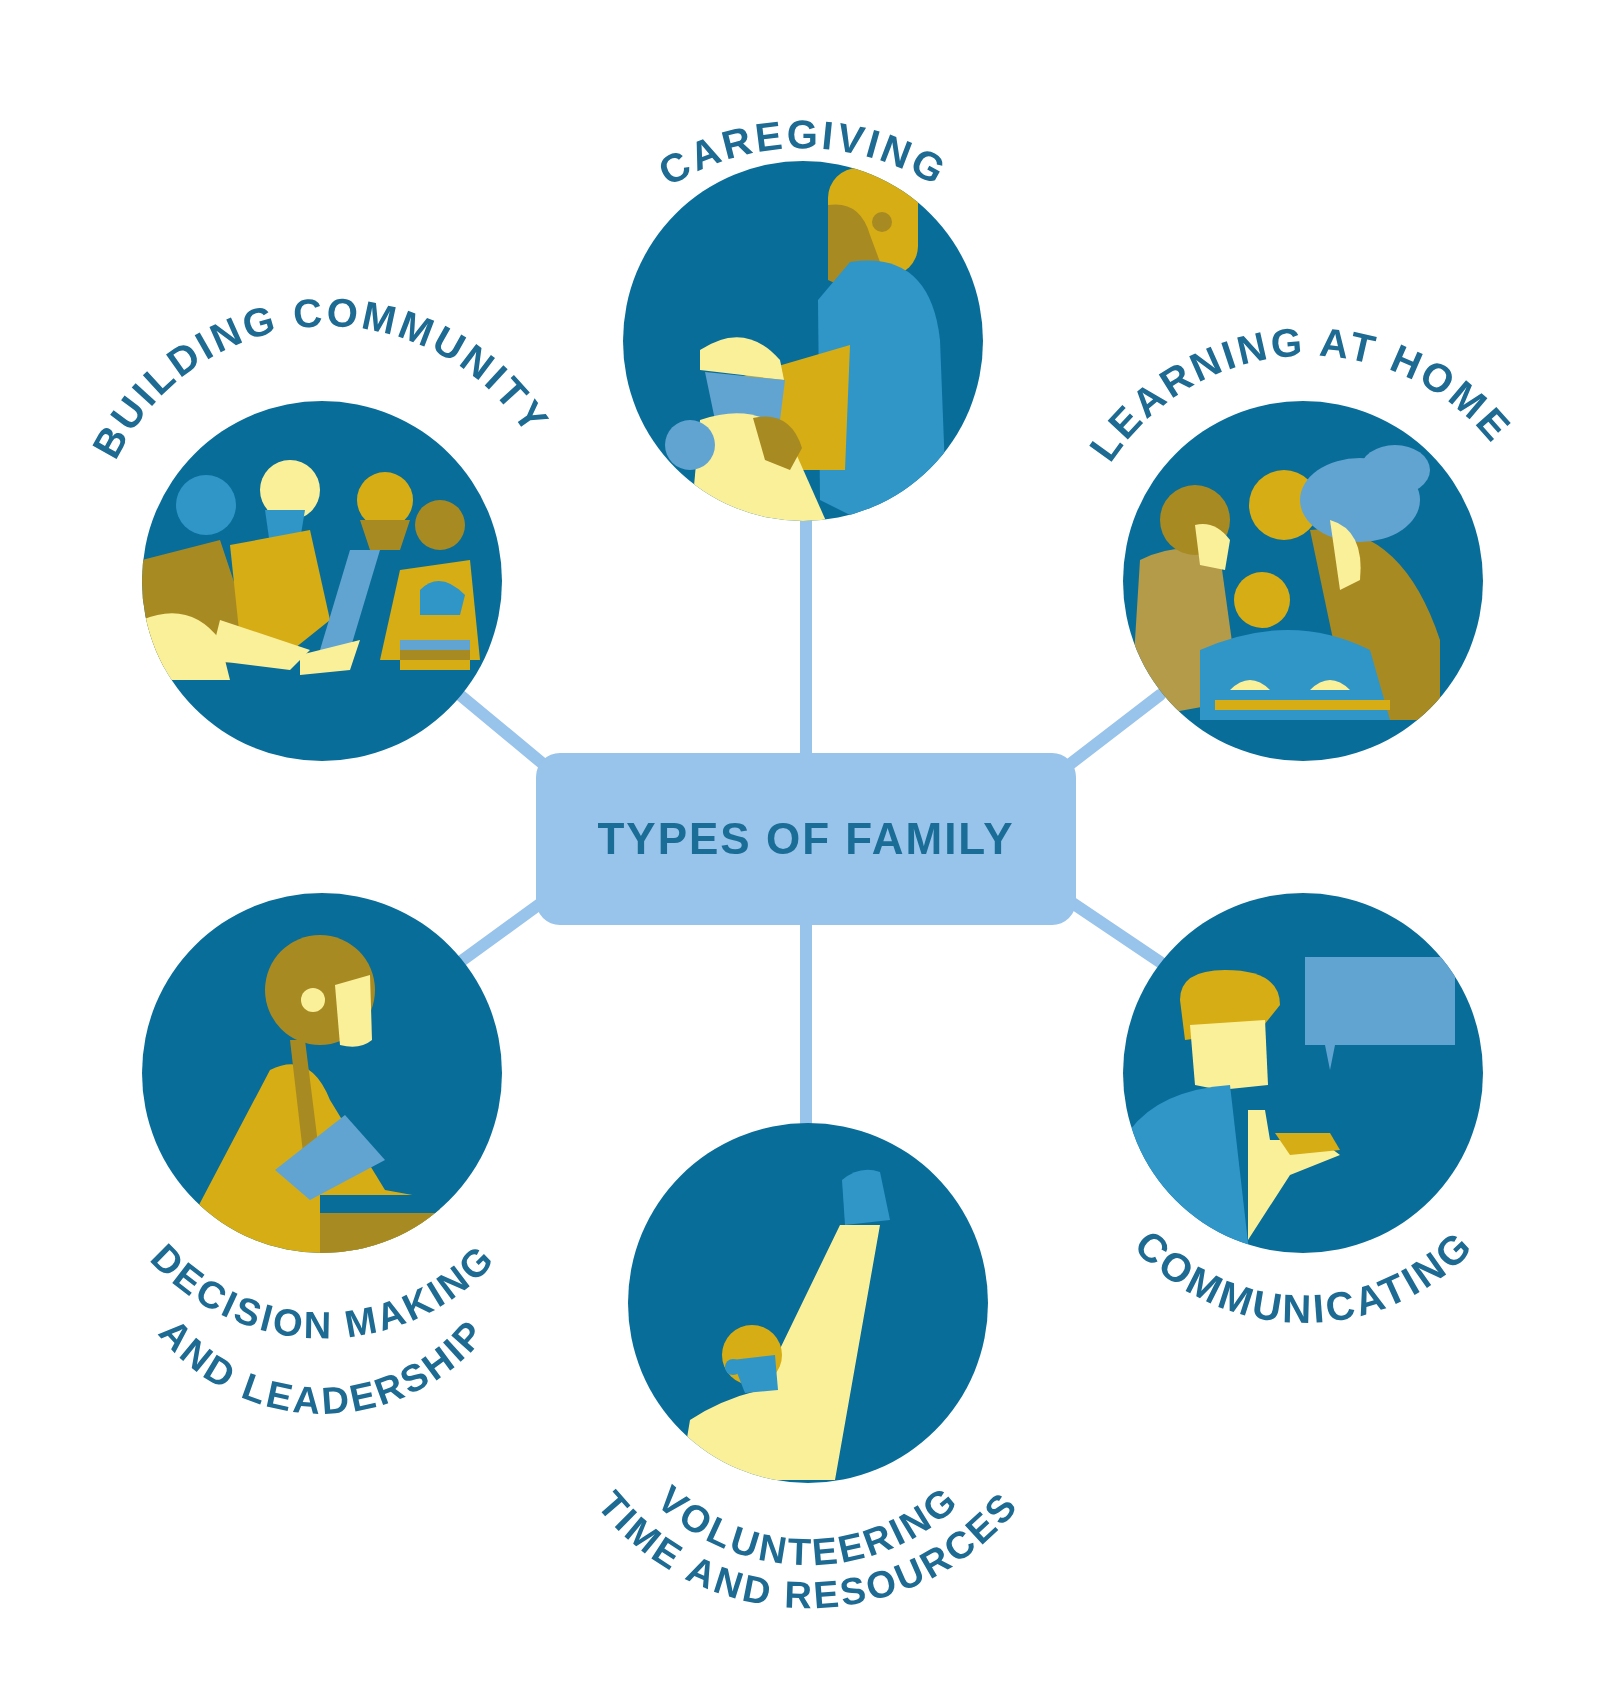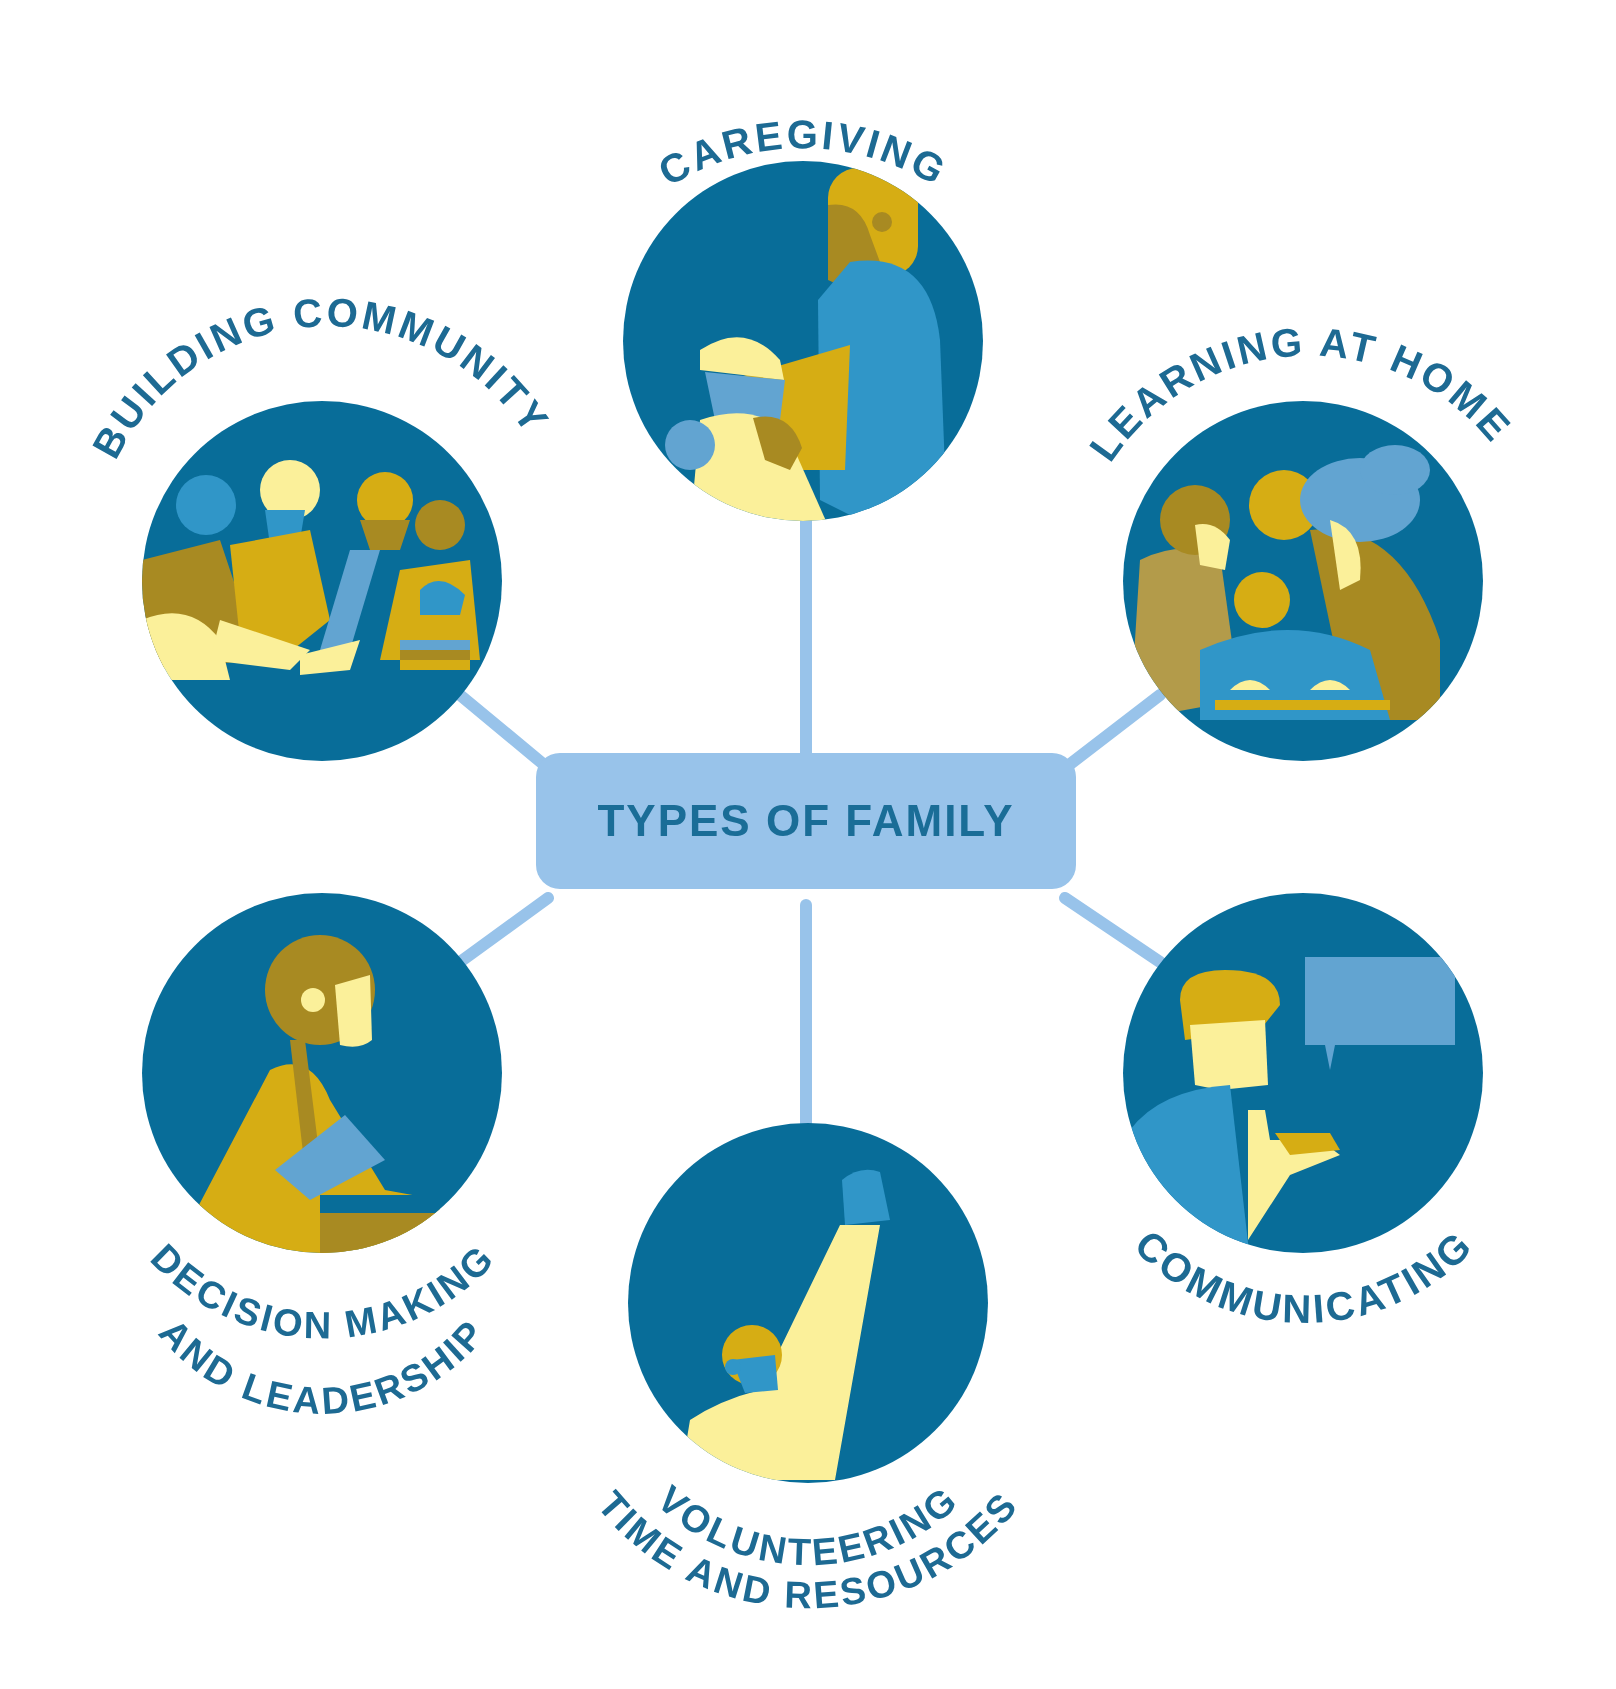--- a/index.html
+++ b/index.html
@@ -1,20 +1,20 @@
 <!DOCTYPE html>
 <html><head>
   <meta charset="utf-8">
   <style>
     html, body { margin: 0; padding: 0; background: #ffffff; }
     body { width: 1616px; height: 1689px; position: relative; overflow: hidden;
            font-family: "Liberation Sans", "DejaVu Sans", sans-serif; }
     #stage { position: absolute; left: 0; top: 0; width: 1616px; height: 1689px; }
     .center-box {
-      position: absolute; left: 536px; top: 753px; width: 540px; height: 136px;
+      position: absolute; left: 536px; top: 753px; width: 540px; height: 172px;
       background: #98c3ea; border-radius: 24px;
       display: flex; flex-direction: column; align-items: center; justify-content: center;
       color: #1a6d97; font-weight: bold; font-size: 44px; letter-spacing: 2px; line-height: 56px;
       text-align: center;
     }
     .arc-label { font-family: "Liberation Sans", "DejaVu Sans", sans-serif; font-weight: bold;
                  fill: #1d6a93; letter-spacing: 3px; }
   </style>
 </head>
 <body>

